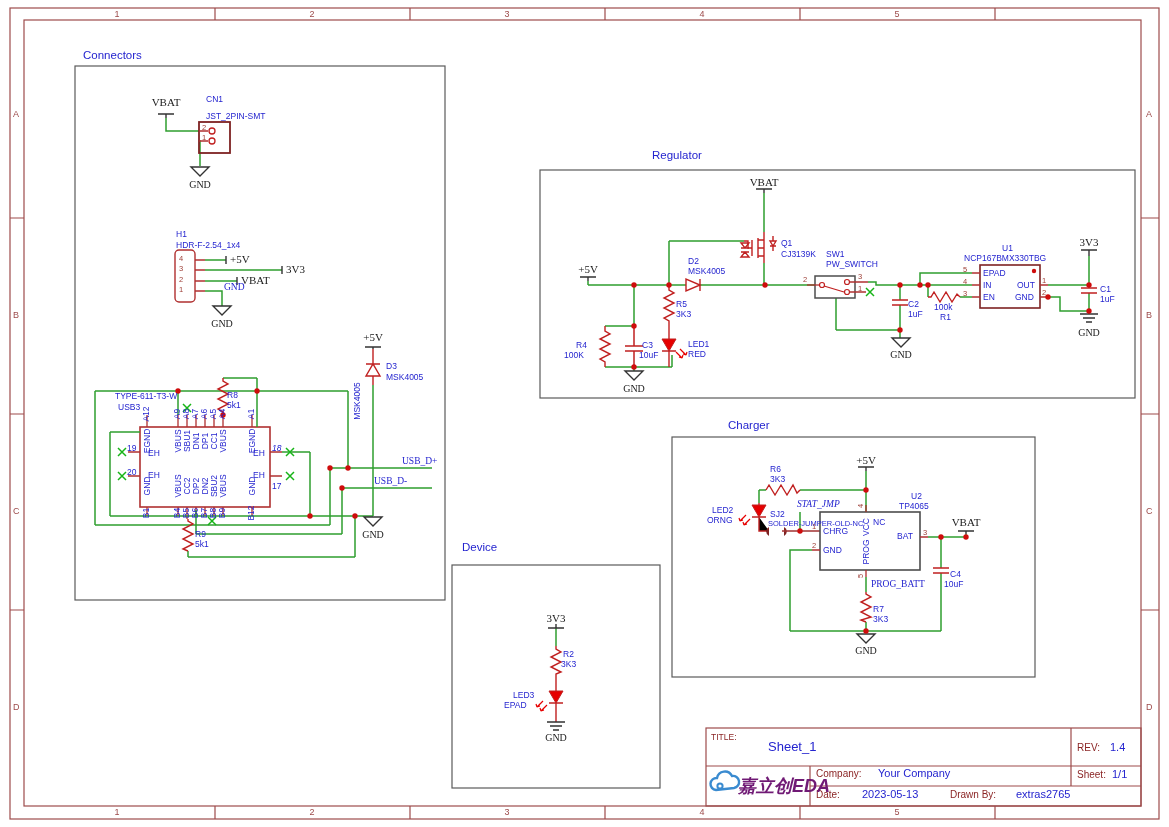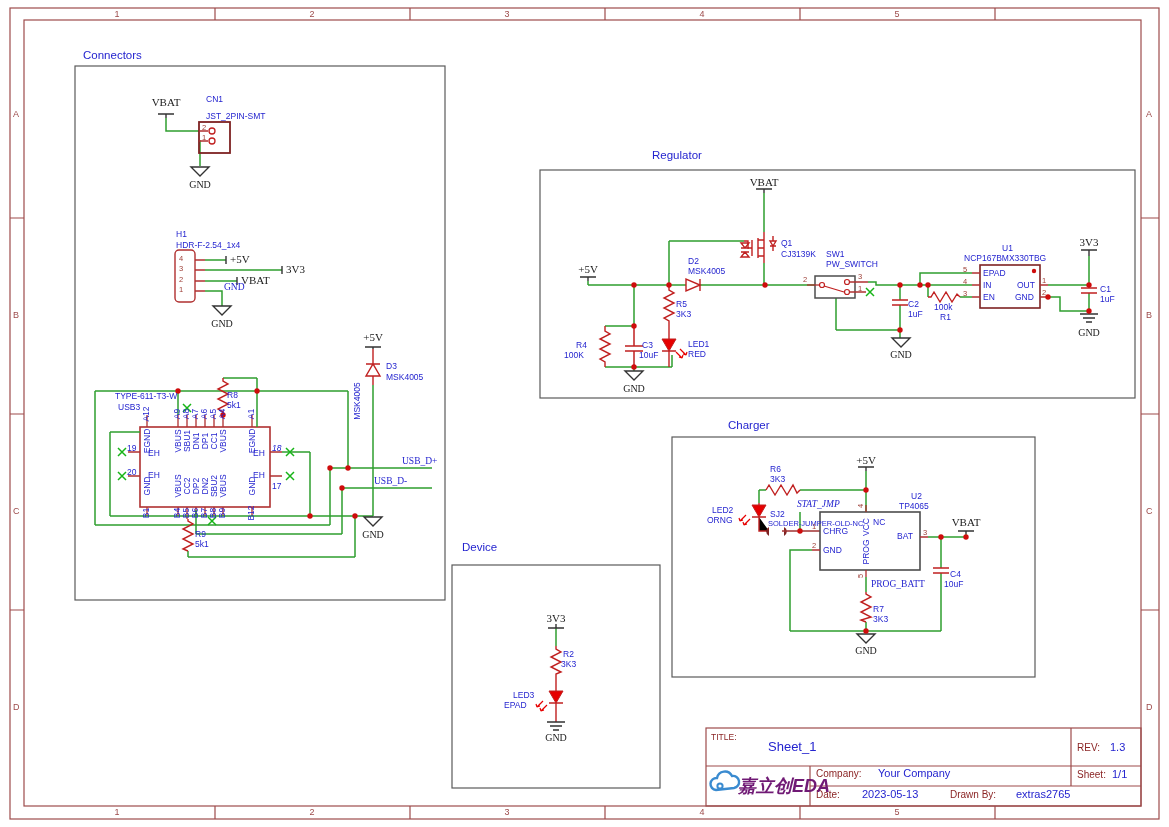--- a/index.html
+++ b/index.html
@@ -454,21 +454,21 @@
 <span class="net cx" style="left:556px;top:613px;">3V3</span>
 <span class="lbl" style="left:563px;top:650px;">R2</span>
 <span class="lbl" style="left:561px;top:660px;">3K3</span>
 <span class="lbl" style="left:513px;top:691px;">LED3</span>
 <span class="lbl" style="left:504px;top:701px;">EPAD</span>
 <span class="gndt cx" style="left:556px;top:733px;">GND</span>
 
 <span class="tbl" style="left:711px;top:733px;">TITLE:</span>
 <span class="tbv" style="left:768px;top:740px;font-size:13px;">Sheet_1</span>
 <span class="tbl2" style="left:1077px;top:743px;">REV:</span>
-<span class="tbv" style="left:1110px;top:742px;">1.3</span>
+<span class="tbv" style="left:1110px;top:742px;">1.4</span>
 <span class="tbl2" style="left:816px;top:769px;">Company:</span>
 <span class="tbv" style="left:878px;top:768px;">Your Company</span>
 <span class="tbl2" style="left:1077px;top:770px;">Sheet:</span>
 <span class="tbv" style="left:1112px;top:769px;">1/1</span>
 <span class="tbl2" style="left:816px;top:790px;">Date:</span>
 <span class="tbv" style="left:862px;top:789px;">2023-05-13</span>
 <span class="tbl2" style="left:950px;top:790px;">Drawn By:</span>
 <span class="tbv" style="left:1016px;top:789px;">extras2765</span>
 <span class="logo-t" style="left:738px;top:777px;">嘉立创EDA</span>
 

